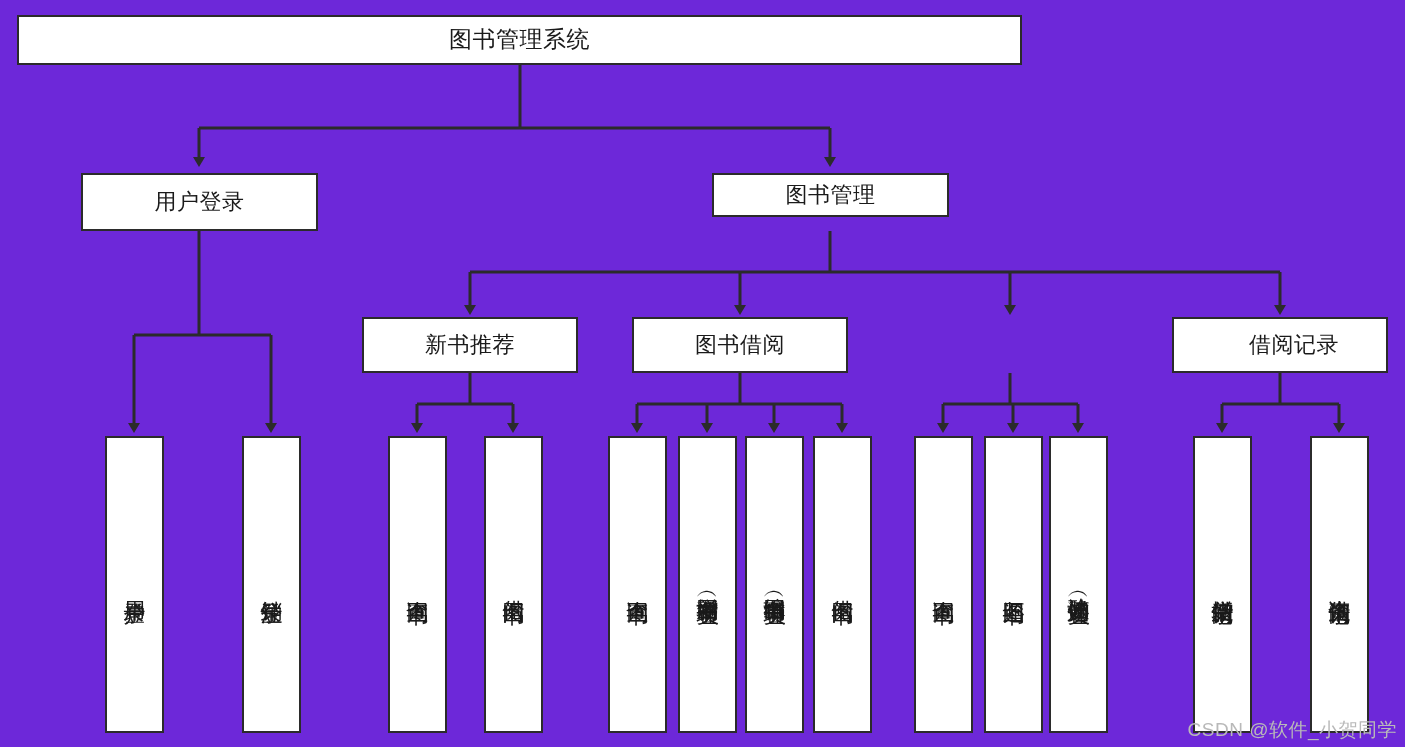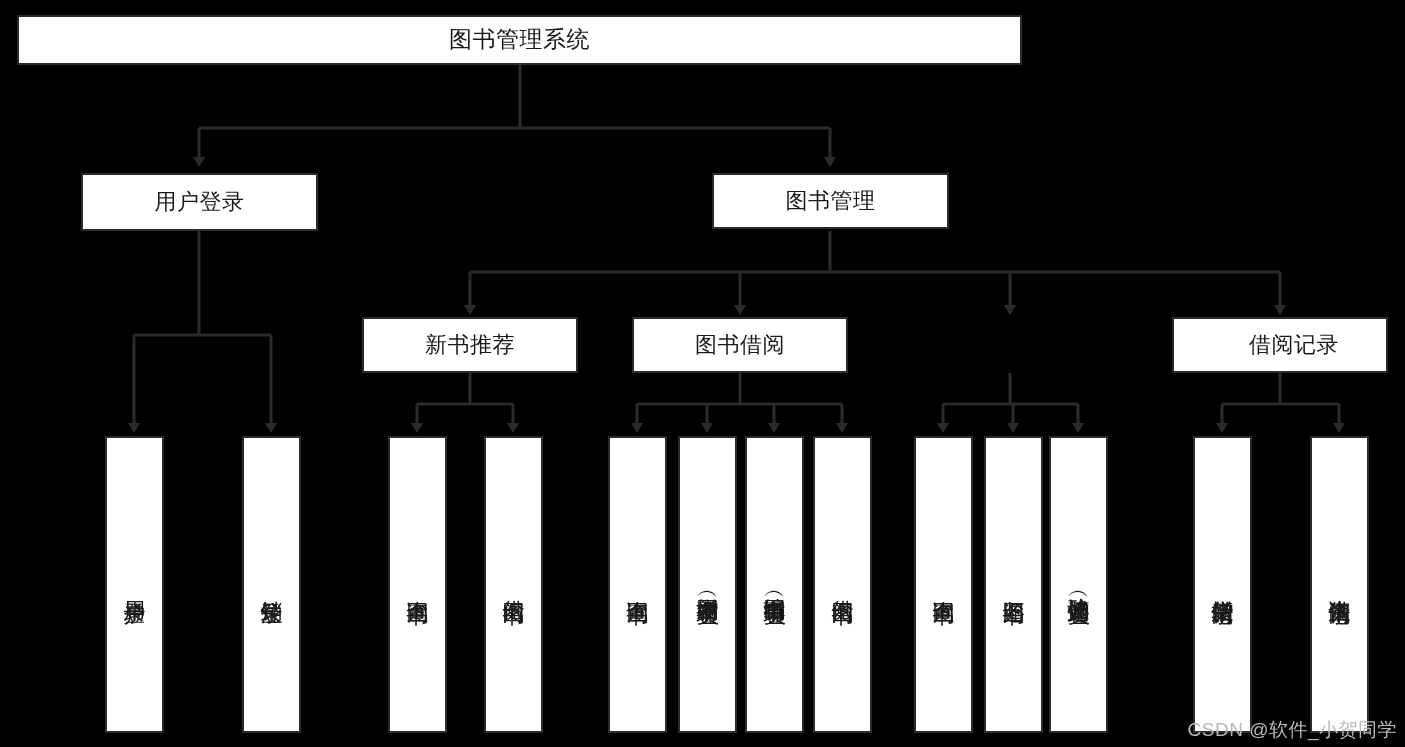--- a/index.html
+++ b/index.html
@@ -7,21 +7,21 @@
     padding: 0;
     background: #ffffff;
   }
   body {
     font-family: "Liberation Sans", "DejaVu Sans", sans-serif;
   }
   #canvas {
     position: relative;
     width: 1405px;
     height: 747px;
-    background: #000000;
+    background: #6d28d9;
     overflow: hidden;
   }
   svg.edges {
     position: absolute;
     left: 0;
     top: 0;
     width: 1405px;
     height: 747px;
     pointer-events: none;
   }
@@ -126,21 +126,21 @@
   </svg>
 
   <div class="node node-h node-root" style="left:17px; top:15px; width:1005px; height:50px;">
     <span class="label">图书管理系统</span>
   </div>
 
   <div class="node node-h" style="left:81px; top:173px; width:237px; height:58px;">
     <span class="label">用户登录</span>
   </div>
 
-  <div class="node node-h" style="left:712px; top:173px; width:237px; height:56px;">
+  <div class="node node-h" style="left:712px; top:173px; width:237px; height:44px;">
     <span class="label">图书管理</span>
   </div>
 
   <div class="node node-h" style="left:362px; top:317px; width:216px; height:56px;">
     <span class="label">新书推荐</span>
   </div>
 
   <div class="node node-h" style="left:632px; top:317px; width:216px; height:56px;">
     <span class="label">图书借阅</span>
   </div>

